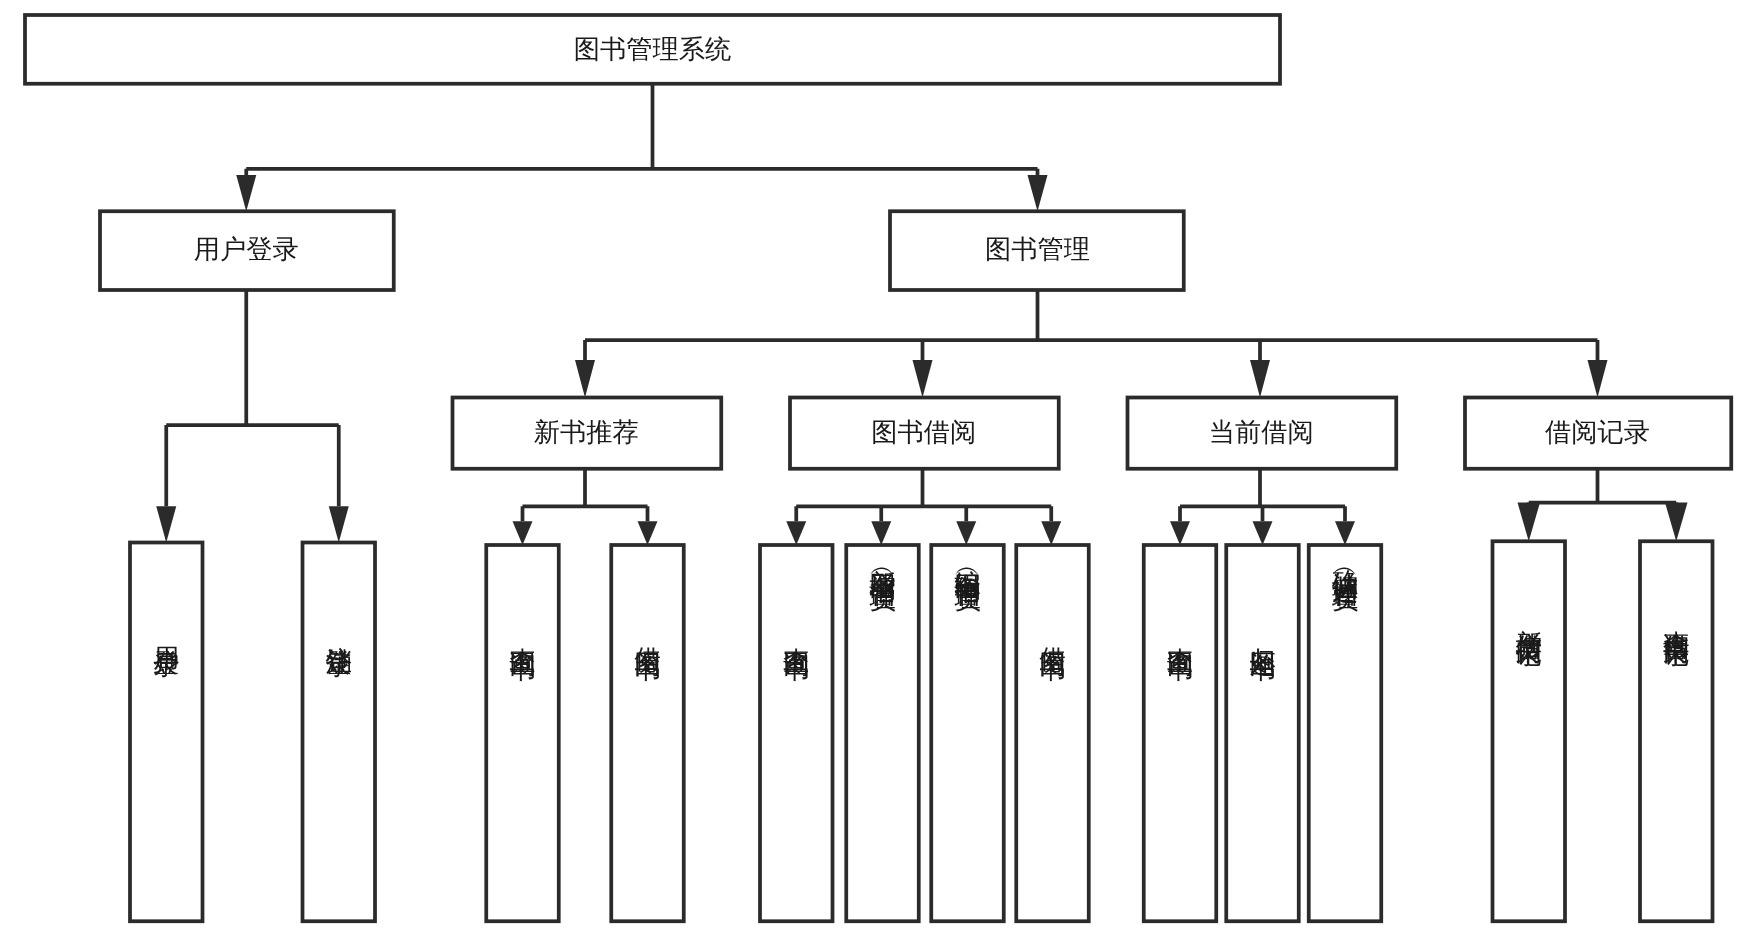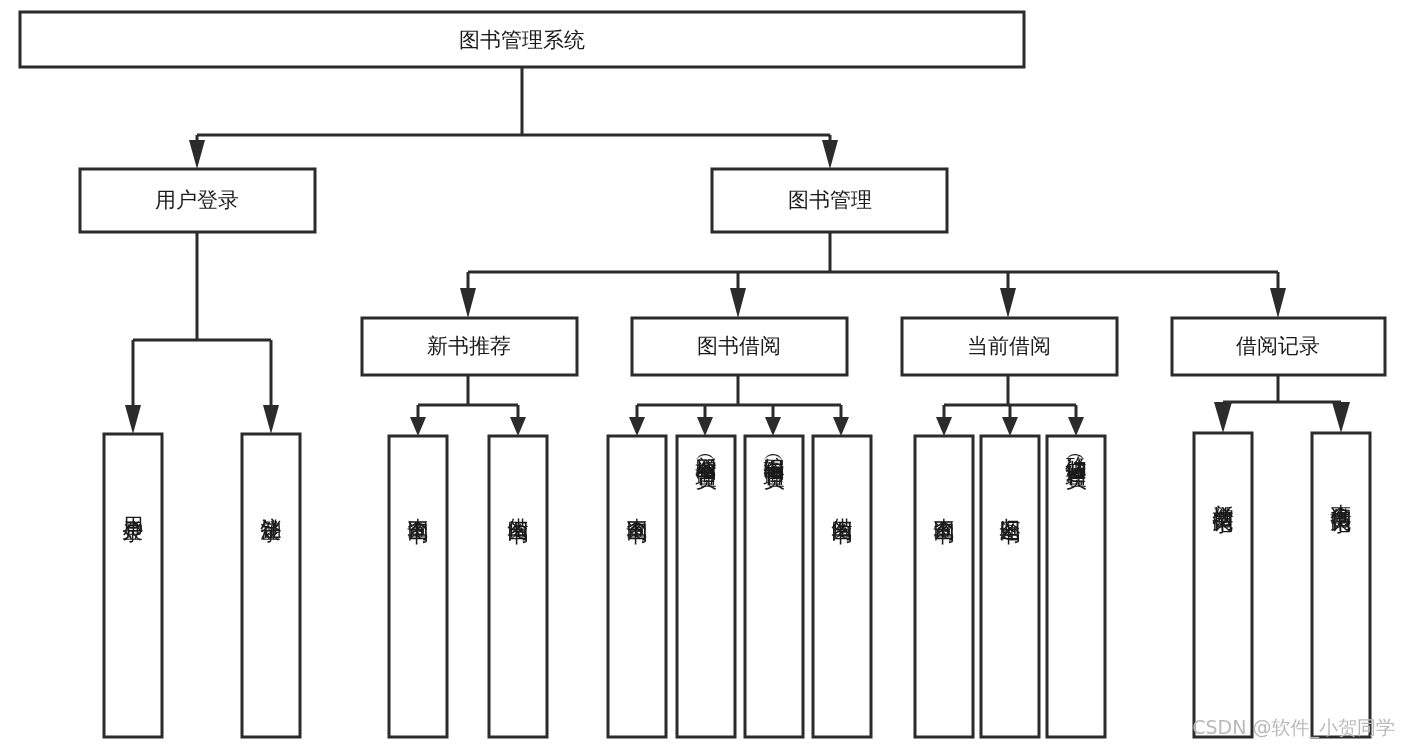--- a/index.html
+++ b/index.html
@@ -243,15 +243,14 @@
       <text class="node-label-vertical" x="1223" y="493">新增借阅记录</text>
     </g>
 
     <g>
       <rect class="node-rect" x="1312" y="433" width="58" height="304"></rect>
       <text class="node-label-vertical" x="1341" y="493">查询借阅记录</text>
     </g>
 
   </svg>
 
-  <div class="watermark-text">CSDN @软件_小贺同学</div>
 
 </div>
 
 </body></html>

